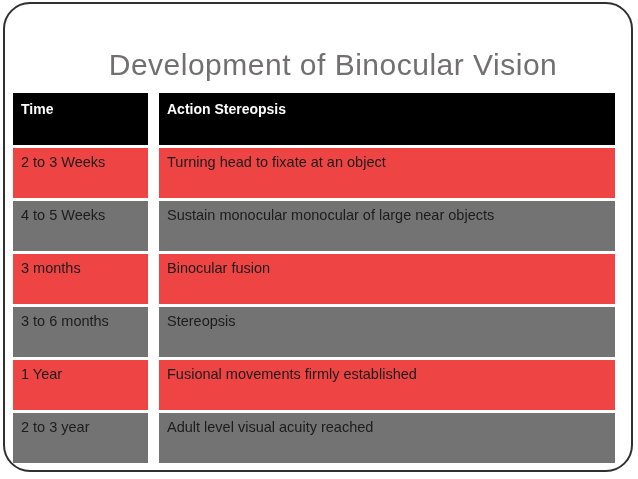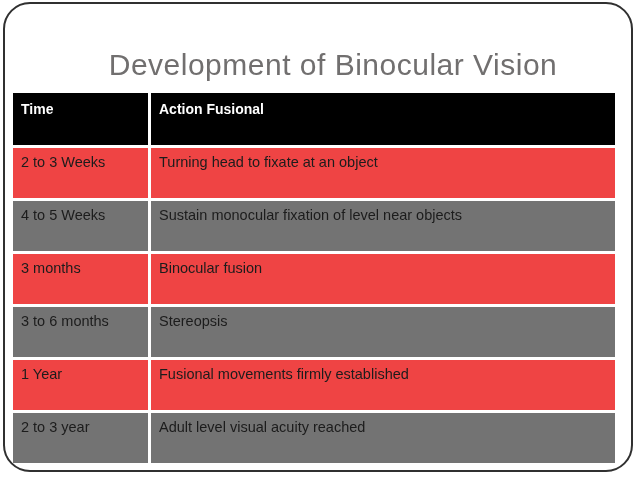--- a/index.html
+++ b/index.html
@@ -39,21 +39,21 @@
     white-space: nowrap;
   }
   .vision-table {
     position: absolute;
     left: 13px;
     top: 93px;
     width: 602px;
   }
   .t-row {
     display: flex;
-    gap: 3px;
+    gap: 11px;
     margin-bottom: 3px;
   }
   .t-row:last-child { margin-bottom: 12px; }
   .cell {
     box-sizing: border-box;
     overflow: hidden;
   }
   .cell.col-time { width: 135px; flex: none; }
   .cell.col-action { flex: 1; }
   .head-row .cell {
@@ -79,31 +79,31 @@
 <div class="canvas">
 
   <div class="slide-frame"></div>
 
   <div class="slide-title">Development of Binocular Vision</div>
 
   <div class="vision-table">
 
     <div class="t-row head-row">
       <div class="cell col-time">Time</div>
-      <div class="cell col-action">Action Fusional</div>
+      <div class="cell col-action">Action Stereopsis</div>
     </div>
 
     <div class="t-row data-row shade-dark">
       <div class="cell col-time">2 to 3 Weeks</div>
       <div class="cell col-action">Turning head to fixate at an object</div>
     </div>
 
     <div class="t-row data-row shade-light">
       <div class="cell col-time">4 to 5 Weeks</div>
-      <div class="cell col-action">Sustain monocular fixation of level near objects</div>
+      <div class="cell col-action">Sustain monocular monocular of large near objects</div>
     </div>
 
     <div class="t-row data-row shade-dark">
       <div class="cell col-time">3 months</div>
       <div class="cell col-action">Binocular fusion</div>
     </div>
 
     <div class="t-row data-row shade-light">
       <div class="cell col-time">3 to 6 months</div>
       <div class="cell col-action">Stereopsis</div>

